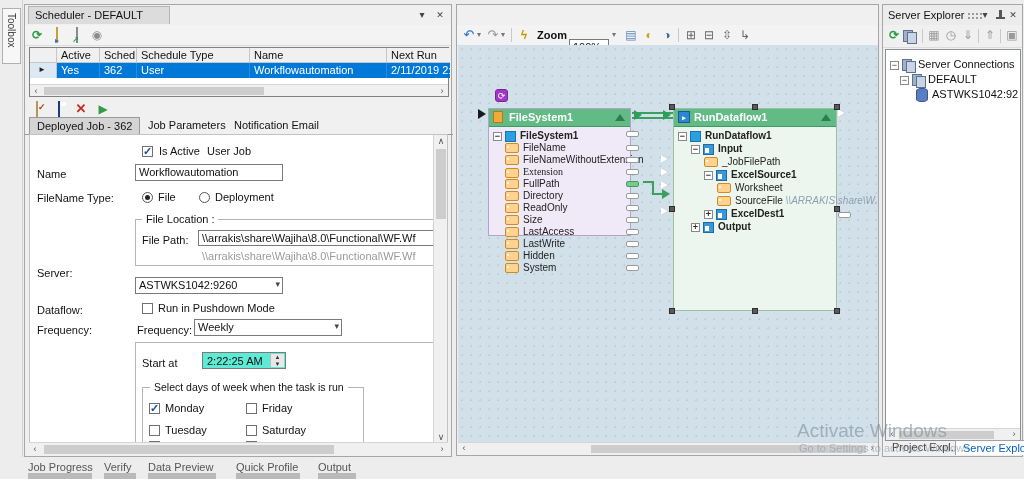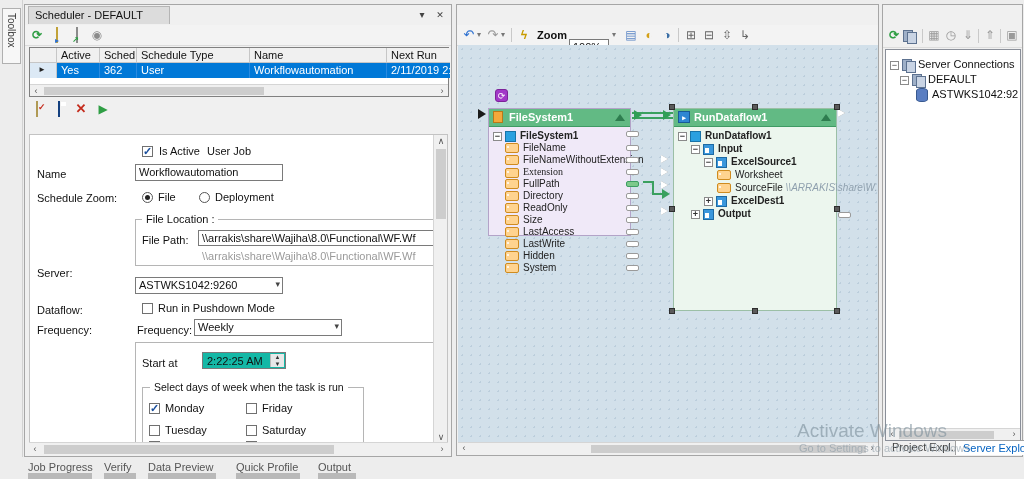--- a/index.html
+++ b/index.html
@@ -52,21 +52,21 @@
   .cb.on::after{content:"✓";position:absolute;left:0px;top:-2px;color:#1b4f9c;font-size:11px;font-weight:bold;}
   .radio{position:absolute;width:11px;height:11px;background:#fff;border:1px solid #555;border-radius:50%;box-sizing:border-box;}
   .radio.on::after{content:"";position:absolute;left:2px;top:2px;width:5px;height:5px;border-radius:50%;background:#222;}
   .input{position:absolute;background:#fff;border:1px solid #7a7a7a;box-sizing:border-box;padding:1px 3px 0 3px;white-space:nowrap;overflow:hidden;}
   .selectbox{position:absolute;background:#fff;border:1px solid #7a7a7a;box-sizing:border-box;padding:1px 16px 0 3px;white-space:nowrap;overflow:hidden;}
   .selcaret{position:absolute;right:2px;top:1px;color:#444;font-size:9px;}
   .groupbox{position:absolute;border:1px solid #b5b5b5;box-sizing:border-box;}
   .legend{position:absolute;background:#fff;padding:0 4px;white-space:nowrap;}
   .tabstrip-tab{position:absolute;height:17px;padding:2px 7px 0 7px;box-sizing:border-box;white-space:nowrap;}
   .tab-active{background:#d4d4d4;border:1px solid #9a9a9a;border-bottom:none;}
-  .spin{position:absolute;background:#14b8a6;border:1px solid #7a7a7a;box-sizing:border-box;}
+  .spin{position:absolute;background:#5eead4;border:1px solid #7a7a7a;box-sizing:border-box;}
   .spinbtns{position:absolute;right:1px;top:1px;width:13px;bottom:1px;background:#e8e8e8;border-left:1px solid #bbb;
             font-size:6px;line-height:7px;text-align:center;color:#333;}
   
   .canvas{position:absolute;background:#d2e0ea;overflow:hidden;
           background-image:radial-gradient(#bccedc 1px,transparent 1px);background-size:9px 9px;}
   .nodehdr{position:absolute;left:0;top:0;right:0;height:18px;background:#62ba84;border-bottom:1px solid #3f9a64;
            color:#fff;font-weight:bold;padding:2px 0 0 20px;box-sizing:border-box;}
   .node{position:absolute;border:1px solid #8fae9a;box-sizing:border-box;}
   .nrow{height:12px;line-height:12px;font-size:10px;white-space:nowrap;position:relative;color:#222;}
   .exp{display:inline-block;width:9px;height:9px;background:#fff;border:1px solid #8a8a8a;box-sizing:border-box;
@@ -152,30 +152,35 @@
       </div>
     </div>
 
     <div class="toolbar" style="top:94px;background:#f0f0f0;border-bottom:none;">
       <span class="tbi" style="left:4px;"><span class="ic-clip"></span></span>
       <span class="tbi" style="left:26px;"><span class="ic-save"></span></span>
       <span class="tbi ic-del" style="left:48px;">✕</span>
       <span class="tbi ic-run" style="left:70px;">▶</span>
     </div>
 
+    <div class="abs" style="left:0;top:112px;width:428px;height:17px;border-bottom:1px solid #9a9a9a;">
+      <div class="tabstrip-tab tab-active" style="left:4px;"><span>Deployed Job - 362</span></div>
+      <div class="tabstrip-tab" style="left:116px;"><span>Job Parameters</span></div>
+      <div class="tabstrip-tab" style="left:202px;"><span>Notification Email</span></div>
+    </div>
 
     <div class="abs" style="left:4px;top:129px;width:419px;height:311px;background:#fff;border:1px solid #c3c3c3;box-sizing:border-box;overflow:hidden;">
       <div class="cb on" style="left:112px;top:11px;"></div>
       <span class="t" style="left:129px;top:10px;">Is Active</span>
       <span class="t" style="left:177px;top:10px;">User Job</span>
 
       <span class="t" style="left:7px;top:33px;">Name</span>
       <div class="input" style="left:105px;top:29px;width:148px;height:17px;"><span>Workflowautomation</span></div>
 
-      <span class="t" style="left:7px;top:57px;">Schedule Zoom:</span>
+      <span class="t" style="left:7px;top:57px;">FileName Type:</span>
       <div class="radio on" style="left:112px;top:57px;"></div>
       <span class="t" style="left:128px;top:56px;">File</span>
       <div class="radio" style="left:169px;top:57px;"></div>
       <span class="t" style="left:185px;top:56px;">Deployment</span>
 
       <div class="groupbox" style="left:105px;top:84px;width:312px;height:47px;"></div>
       <span class="legend t" style="left:112px;top:78px;">File Location :</span>
       <span class="t" style="left:112px;top:99px;">File Path:</span>
       <div class="input" style="left:168px;top:95px;width:246px;height:16px;"><span>\\arrakis\share\Wajiha\8.0\Functional\WF.Wf</span></div>
       <span class="t hint" style="left:172px;top:115px;">\\arrakis\share\Wajiha\8.0\Functional\WF.Wf</span>
@@ -324,20 +329,21 @@
 
       <div class="node" style="left:215px;top:63px;width:164px;height:203px;background:#ecf6ee;border-color:#9bbfa6;">
         <div class="nodehdr">
           <span class="abs" style="left:4px;top:2px;width:12px;height:12px;background:#2e86d3;border:1px solid #175a96;box-sizing:border-box;color:#fff;font-size:7px;line-height:11px;text-align:center;">▸</span>
           <span>RunDataflow1</span>
           <span class="uptri"></span>
         </div>
         <div class="abs" style="left:0;top:18px;right:0;bottom:0;padding:2px 0 0 4px;">
           <div class="nrow bold" style="height:13px;line-height:13px;"><span class="exp minus"></span><span class="bluesq"></span><span>RunDataflow1</span></div>
           <div class="nrow bold" style="height:13px;line-height:13px;padding-left:13px;"><span class="exp minus"></span><span class="port"></span><span>Input</span></div>
+          <div class="nrow" style="height:13px;line-height:13px;padding-left:26px;"><span class="tag"></span><span>_JobFilePath</span></div>
           <div class="nrow bold" style="height:13px;line-height:13px;padding-left:26px;"><span class="exp minus"></span><span class="port"></span><span>ExcelSource1</span></div>
           <div class="nrow" style="height:13px;line-height:13px;padding-left:39px;"><span class="tag"></span><span>Worksheet</span></div>
           <div class="nrow" style="height:13px;line-height:13px;padding-left:39px;"><span class="tag"></span><span>SourceFile</span>&nbsp;<span class="ital">\\ARRAKIS\share\W...</span></div>
           <div class="nrow bold" style="height:13px;line-height:13px;padding-left:26px;"><span class="exp plus"></span><span class="port"></span><span>ExcelDest1</span></div>
           <div class="nrow bold" style="height:13px;line-height:13px;padding-left:13px;"><span class="exp plus"></span><span class="port"></span><span>Output</span></div>
         </div>
       </div>
 
       <div class="ltri" style="left:380px;top:64px;"></div>
       <div class="pin" style="left:380px;top:167px;"></div>
@@ -353,20 +359,27 @@
     </div>
 
     <div class="hscroll" style="left:1px;bottom:1px;width:420px;height:12px;">
       <span class="sb-ar" style="left:0;top:0;">‹</span>
       <span class="sb-ar" style="right:0;top:0;">›</span>
       <div class="thumb" style="left:133px;top:2px;width:275px;height:8px;"></div>
     </div>
   </div>
 
   <div class="panel" style="left:882px;top:4px;width:141px;height:453px;">
+    <div class="titlebar" style="background:#ececec;">
+      <span class="t bold" style="left:5px;top:4px;font-weight:normal;">Server Explorer</span>
+      <span class="dots" style="left:84px;top:7px;width:16px;height:7px;"></span>
+      <span class="winbtn chevL" style="right:30px;"></span>
+      <span class="pinbtn" style="right:17px;"></span>
+      <span class="winbtn close" style="right:2px;"></span>
+    </div>
     <div class="toolbar" style="top:20px;height:22px;background:#f0f0f0;">
       <span class="tbi ic-refresh" style="left:3px;">⟳</span>
       <span class="tbi" style="left:20px;"><span class="srv"></span></span>
       <span class="sep" style="left:39px;top:4px;"></span>
       <span class="tbi ic-gray" style="left:43px;">▦</span>
       <span class="tbi ic-gray" style="left:60px;">◷</span>
       <span class="tbi ic-gray" style="left:77px;">⇓</span>
       <span class="sep" style="left:95px;top:4px;"></span>
       <span class="tbi ic-gray" style="left:99px;">⇑</span>
       <span class="sep" style="left:117px;top:4px;"></span>

